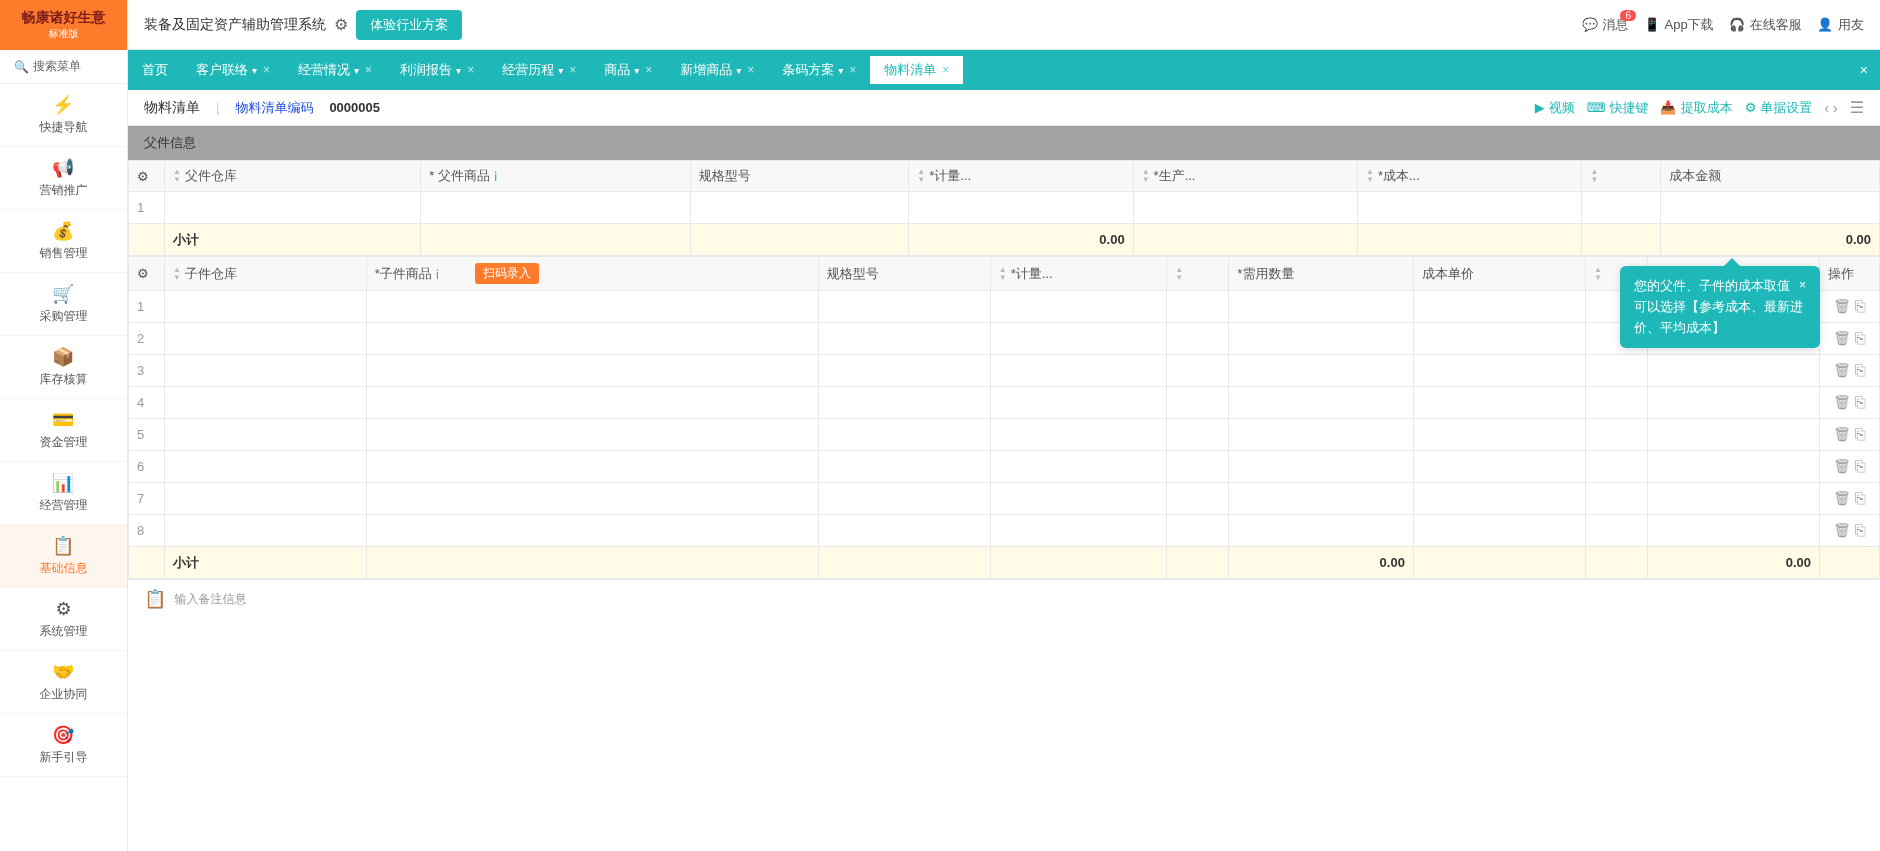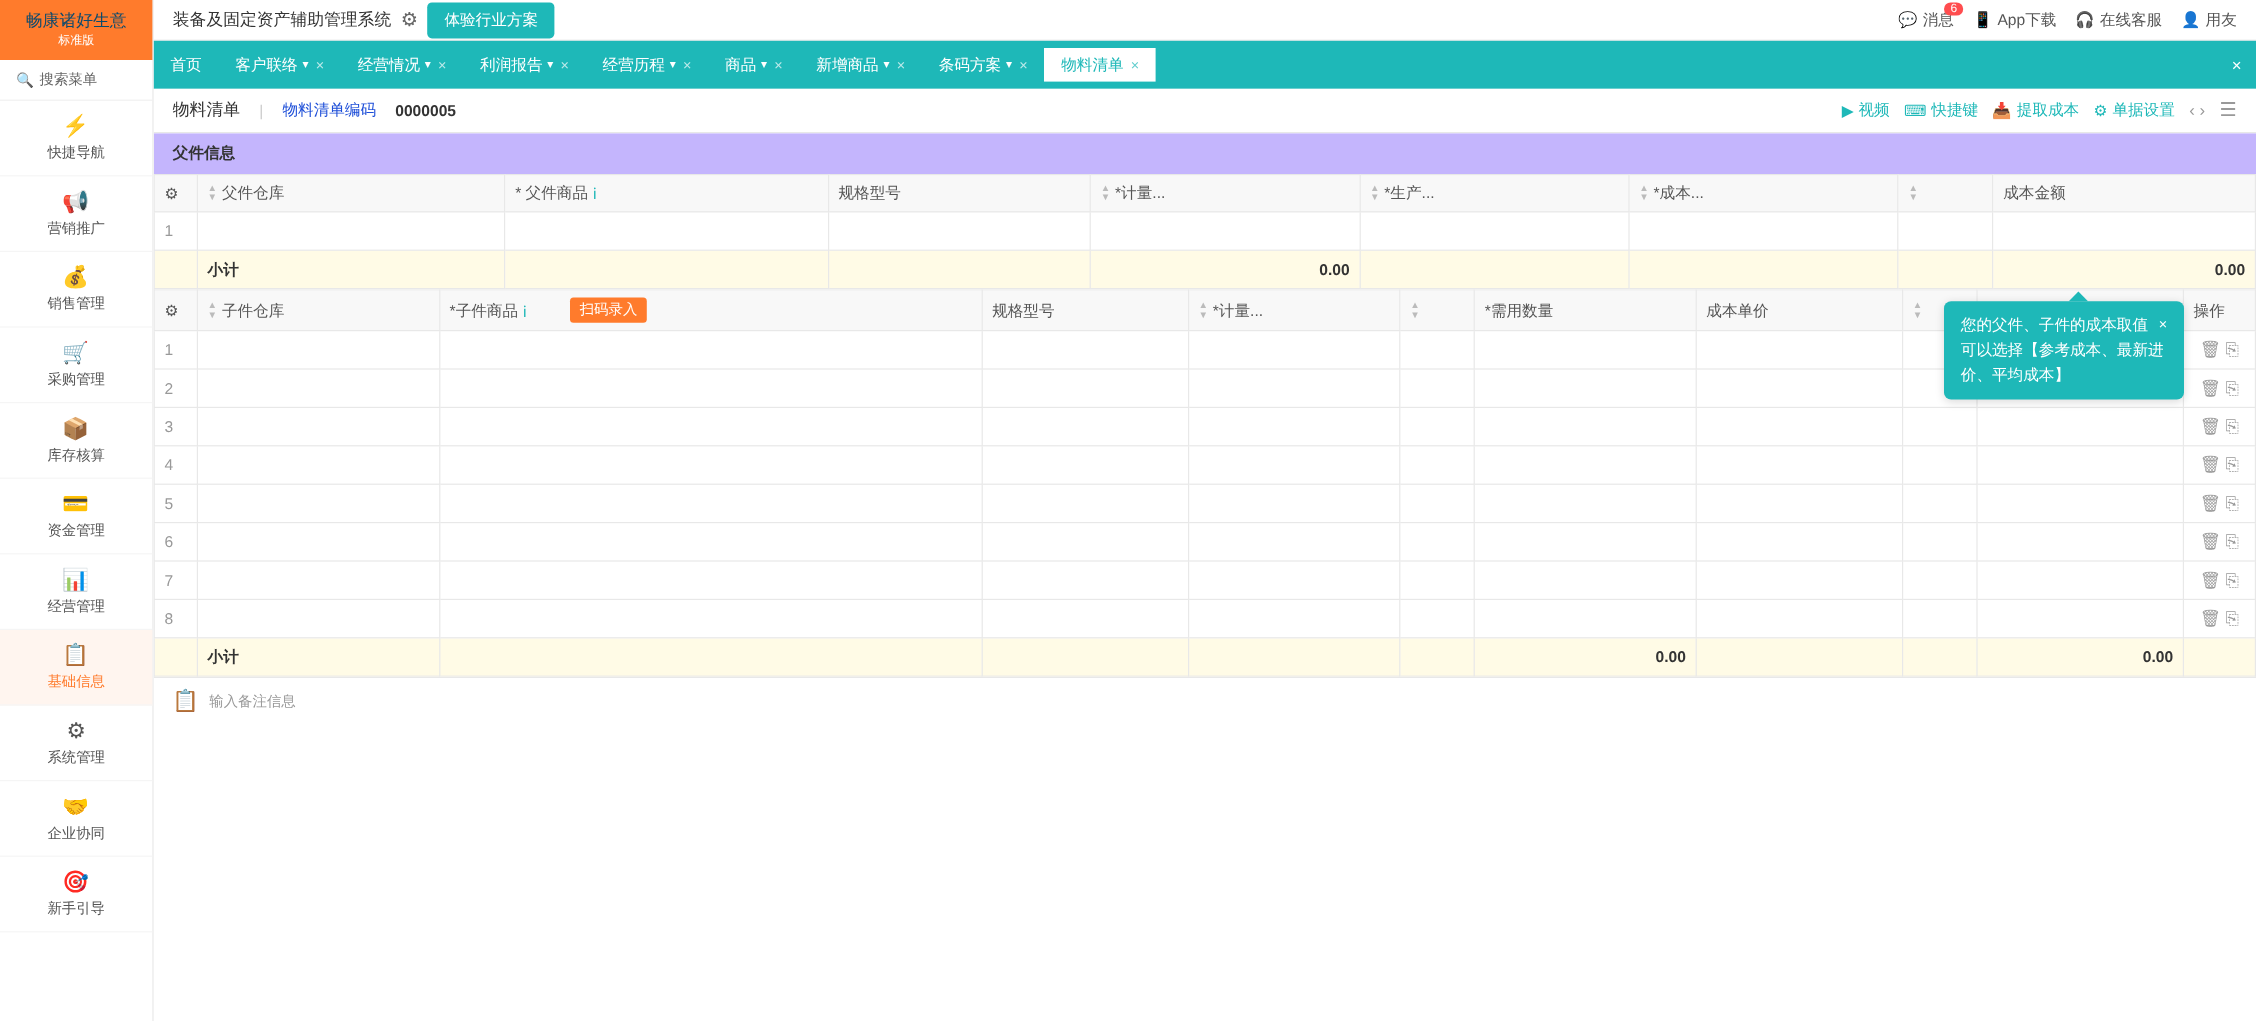--- a/index.html
+++ b/index.html
@@ -17,23 +17,23 @@
     .sidebar-logo {
       background: #ff7b2c;
       height: 50px;
       display: flex;
       align-items: center;
       justify-content: center;
       flex-direction: column;
       padding: 4px;
     }
     .sidebar-logo .logo-title {
-      color: #0c4a6e;
+      color: #7f1d1d;
       font-size: 14px;
-      font-weight: normal;
+      font-weight: bold;
     }
     .sidebar-logo .logo-sub {
       color: #fff;
       font-size: 10px;
     }
     .sidebar-search {
       display: flex;
       align-items: center;
       padding: 8px 10px;
       border-bottom: 1px solid #f0f0f0;
@@ -57,21 +57,21 @@
     .main {
       flex: 1;
       display: flex;
       flex-direction: column;
       overflow: hidden;
     }
 
     
     .topbar {
       background: #fff;
-      height: 34px;
+      height: 50px;
       display: flex;
       align-items: center;
       justify-content: space-between;
       padding: 0 16px;
       border-bottom: 1px solid #e8e8e8;
     }
     .topbar-left {
       display: flex;
       align-items: center;
       gap: 8px;
@@ -169,22 +169,22 @@
     }
     .page-nav-arrows { display: flex; gap: 4px; }
     .page-nav-arrows span { cursor: pointer; color: #999; font-size: 14px; }
     .list-icon { cursor: pointer; color: #999; font-size: 16px; }
 
     
     .section-title {
       padding: 8px 16px;
       font-size: 13px;
       color: #333;
-      font-weight: 700;
-      background: #c4b5fd;
+      font-weight: 400;
+      background: #a3a3a3;
     }
 
     
     .data-table {
       width: 100%;
       border-collapse: collapse;
       font-size: 12px;
     }
     .data-table th {
       background: #f8f8f8;

